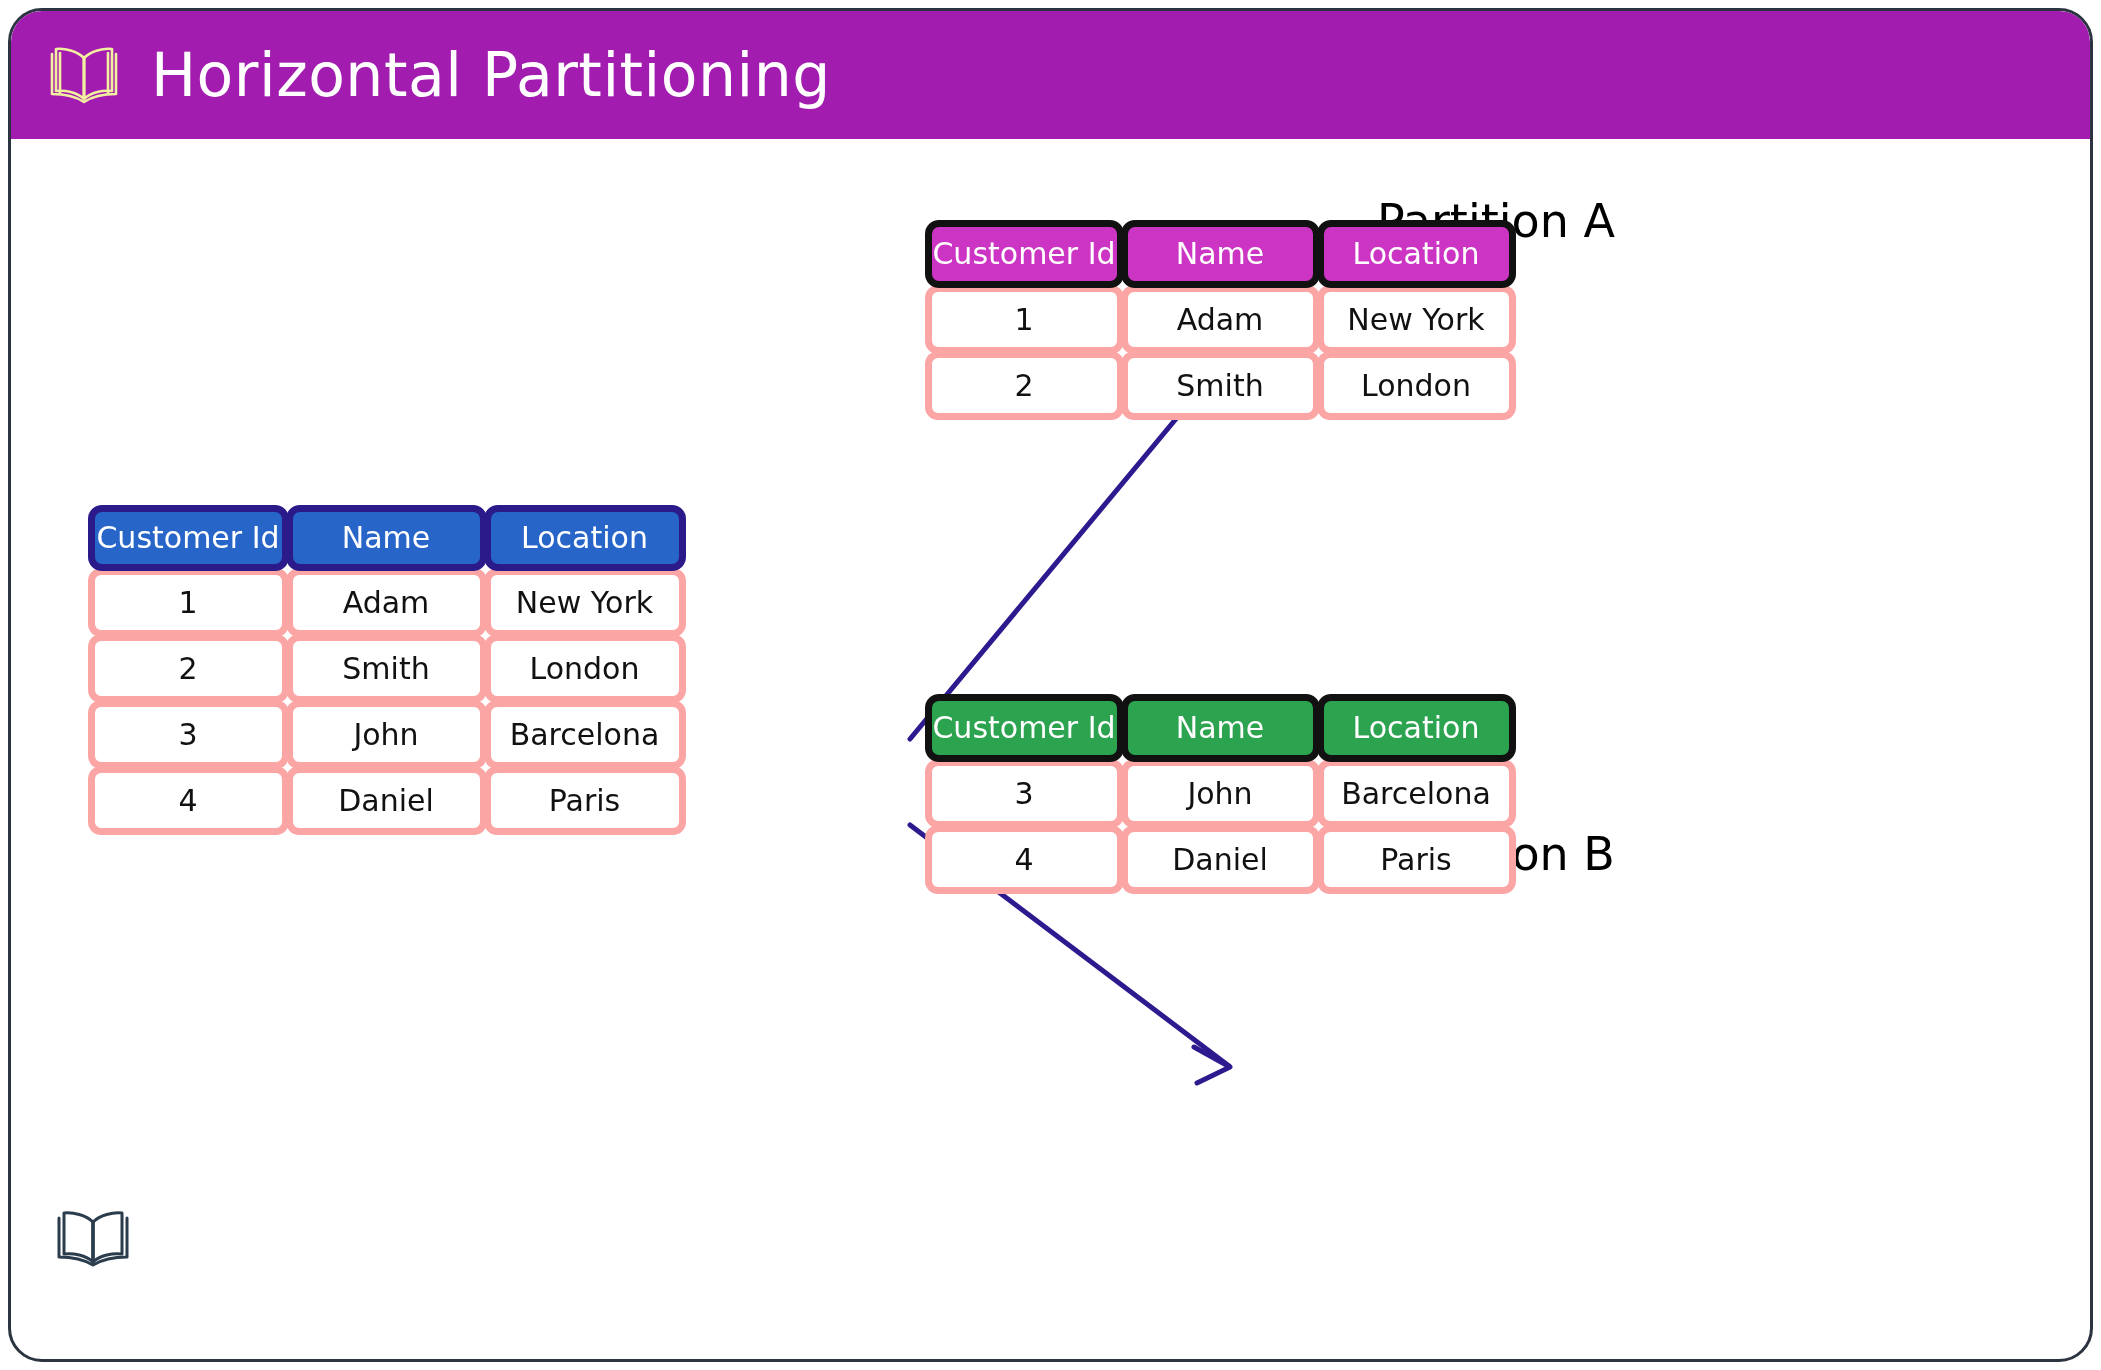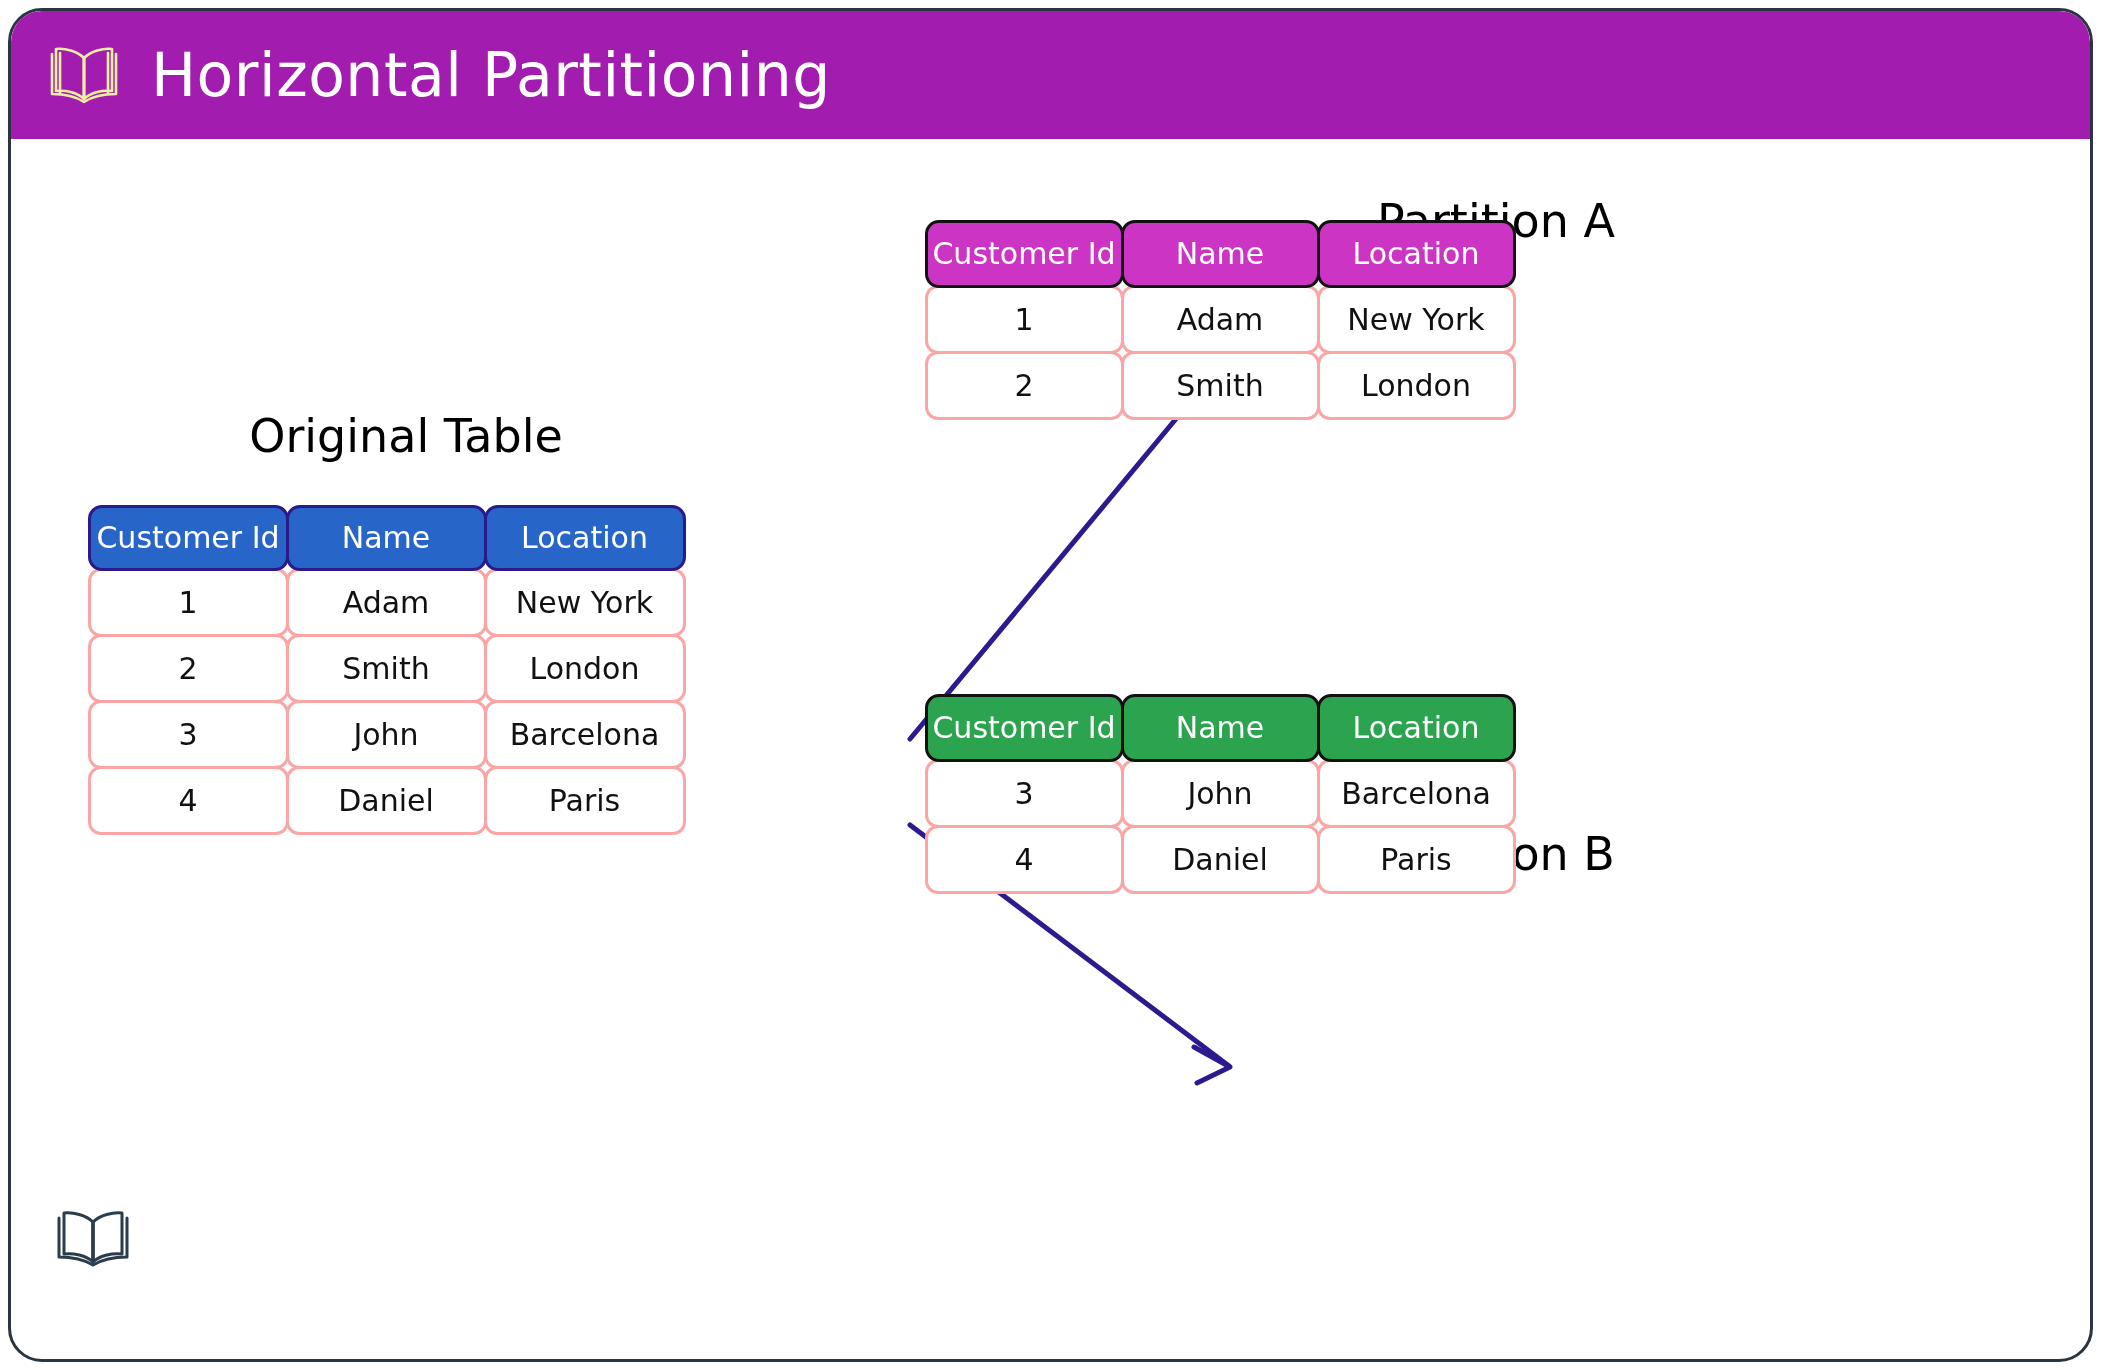--- a/index.html
+++ b/index.html
@@ -62,21 +62,21 @@
   #title-part-b   { left: 1190px; top: 816px; width: 590px; }
 
   
   .tbl {
     position: absolute;
     display: flex;
     flex-direction: column;
   }
   .trow { display: flex; }
   .cell {
-    border: 3px solid #fca5a5;
+    border: 7px solid #fca5a5;
     border-radius: 13px;
     background: #ffffff;
     display: flex;
     align-items: center;
     justify-content: center;
     font-size: 30px;
     color: #111111;
     font-family: "DejaVu Sans", sans-serif;
     margin: -1.5px;
     position: relative;
@@ -159,21 +159,20 @@
           <path d="M37 14 L37 55"></path>
           <path d="M13 9 L13 50"></path>
           <path d="M61 9 L61 50"></path>
           <path d="M5 10 L5 50 C14 50, 28 52, 37 58 C46 52, 60 50, 69 50 L69 10"></path>
         </g>
       </svg>
     </span>
     <span id="header-title">Horizontal Partitioning</span>
   </div>
 
-  <div class="section-title" id="title-original">Original Table</div>
   <div class="section-title" id="title-part-a">Partition A</div>
   <div class="section-title" id="title-part-b">Partition B</div>
 
   <div class="tbl" id="tbl-original">
     <div class="trow">
       <div class="cell head">Customer Id</div>
       <div class="cell head">Name</div>
       <div class="cell head">Location</div>
     </div>
     <div class="trow">

